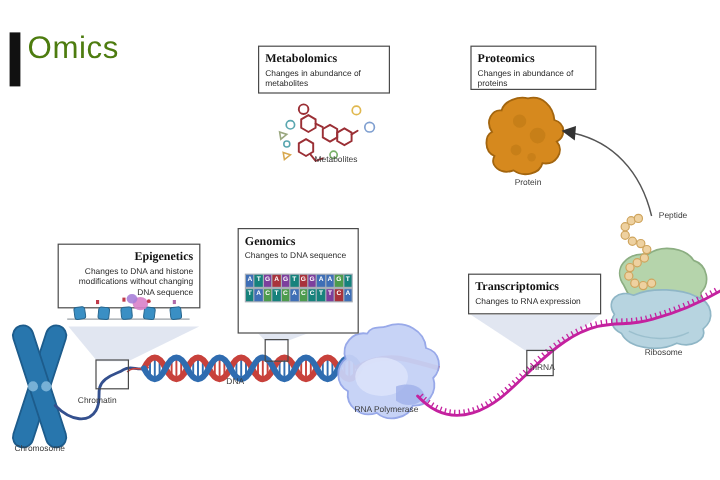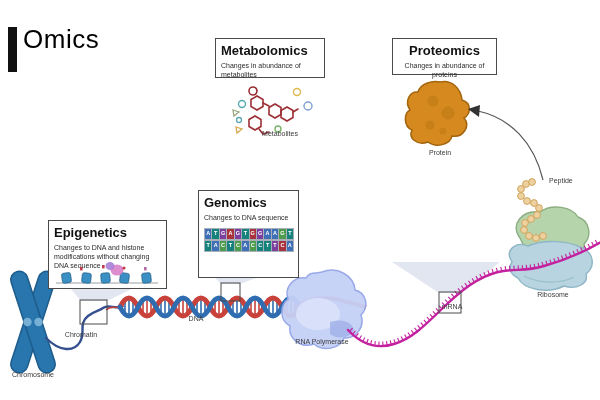--- a/index.html
+++ b/index.html
@@ -2,23 +2,23 @@
 <html><head>
 <meta charset="utf-8">
 <style>
   html,body{margin:0;padding:0;background:#fff;}
   #stage{position:relative;width:600px;height:400px;background:#ffffff;overflow:hidden;
          font-family:"Liberation Sans",sans-serif;color:#222;}
   #scene{position:absolute;left:0;top:0;}
   .lbl{position:absolute;font-size:7px;color:#3a3a3a;text-align:center;line-height:1.2;}
   .infobox{position:absolute;box-sizing:border-box;background:#fff;border:1px solid #4a4a4a;
            padding:4px 5px;font-size:7px;line-height:1.3;color:#2b2b2b;}
-  .infobox .bt{font-weight:bold;font-size:13px;color:#111;margin-bottom:1px;}
+  .infobox .bt{font-weight:bold;font-size:10px;color:#111;margin-bottom:1px;font-family:Liberation Serif, serif;}
   #title-bar{position:absolute;left:8px;top:27px;width:9px;height:45px;background:#111;}
-  #title{position:absolute;left:23px;top:24px;font-size:26px;color:#000000;letter-spacing:.5px;}
+  #title{position:absolute;left:23px;top:24px;font-size:26px;color:#4d7c0f;letter-spacing:.5px;}
   #subtitle{position:absolute;left:23px;top:55px;font-size:11.5px;color:#1a1a1a;}
   #seq-strip{position:absolute;left:5px;top:37px;width:90px;height:24px;background:#a8afb8;
              display:flex;gap:1px;padding:1px;box-sizing:border-box;}
   .seq-col{flex:1;display:flex;flex-direction:column;gap:2px;}
   .seq-tile{flex:1;display:flex;align-items:center;justify-content:center;
             color:#fff;font-size:5.5px;font-weight:bold;}
   .histones{position:absolute;left:5px;top:37px;}
 </style>
 </head>
 <body>
@@ -225,26 +225,26 @@
   </svg>
 
   <div id="title-bar"></div>
   <div id="title">Omics</div>
 
   <div class="infobox" style="left:215px;top:38px;width:110px;height:40px;">
     <div class="bt">Metabolomics</div>
     <div>Changes in abundance of metabolites</div>
   </div>
 
-  <div class="infobox" style="left:392px;top:38px;width:105px;height:37px;text-align:center;">
+  <div class="infobox" style="left:392px;top:38px;width:105px;height:37px;">
     <div class="bt">Proteomics</div>
     <div>Changes in abundance of proteins</div>
   </div>
 
-  <div class="infobox" style="left:48px;top:220px;width:119px;height:69px;">
+  <div class="infobox" style="left:48px;top:203px;width:119px;height:54px;text-align:right;">
     <div class="bt">Epigenetics</div>
     <div>Changes to DNA and histone modifications without changing DNA sequence</div>
     <svg class="histones" width="106" height="26" style="top:40px;">
       <line x1="2" y1="22" x2="104" y2="22" stroke="#9aa0a6" stroke-width="1"></line>
       <g fill="#3a8fc4" stroke="#26648c" stroke-width="0.8">
         <rect x="8" y="12" width="9" height="10" rx="2" transform="rotate(-8 12 17)"></rect>
         <rect x="28" y="12" width="9" height="10" rx="2" transform="rotate(6 32 17)"></rect>
         <rect x="47" y="12" width="9" height="10" rx="2" transform="rotate(-5 51 17)"></rect>
         <rect x="66" y="12" width="9" height="10" rx="2" transform="rotate(7 70 17)"></rect>
         <rect x="88" y="12" width="9" height="10" rx="2" transform="rotate(-6 92 17)"></rect>
@@ -306,20 +306,24 @@
           <div class="seq-tile" style="background: rgb(77, 155, 77);">G</div>
           <div class="seq-tile" style="background: rgb(168, 51, 60);">C</div>
         </div>
         <div class="seq-col">
           <div class="seq-tile" style="background: rgb(22, 130, 124);">T</div>
           <div class="seq-tile" style="background: rgb(63, 111, 182);">A</div>
         </div>
       </div>
   </div>
 
+  <div class="infobox" style="left:390px;top:228px;width:111px;height:34px;">
+    <div class="bt">Transcriptomics</div>
+    <div>Changes to RNA expression</div>
+  </div>
 
   <div class="lbl" style="left:240px;top:130px;width:80px;">Metabolites</div>
   <div class="lbl" style="left:410px;top:149px;width:60px;">Protein</div>
   <div class="lbl" style="left:549px;top:177px;width:44px;text-align:left;">Peptide</div>
   <div class="lbl" style="left:523px;top:291px;width:60px;">Ribosome</div>
   <div class="lbl" style="left:430px;top:303px;width:44px;">mRNA</div>
   <div class="lbl" style="left:290px;top:338px;width:64px;">RNA Polymerase</div>
   <div class="lbl" style="left:176px;top:315px;width:40px;">DNA</div>
   <div class="lbl" style="left:58px;top:331px;width:46px;">Chromatin</div>
   <div class="lbl" style="left:4px;top:371px;width:58px;">Chromosome</div>

